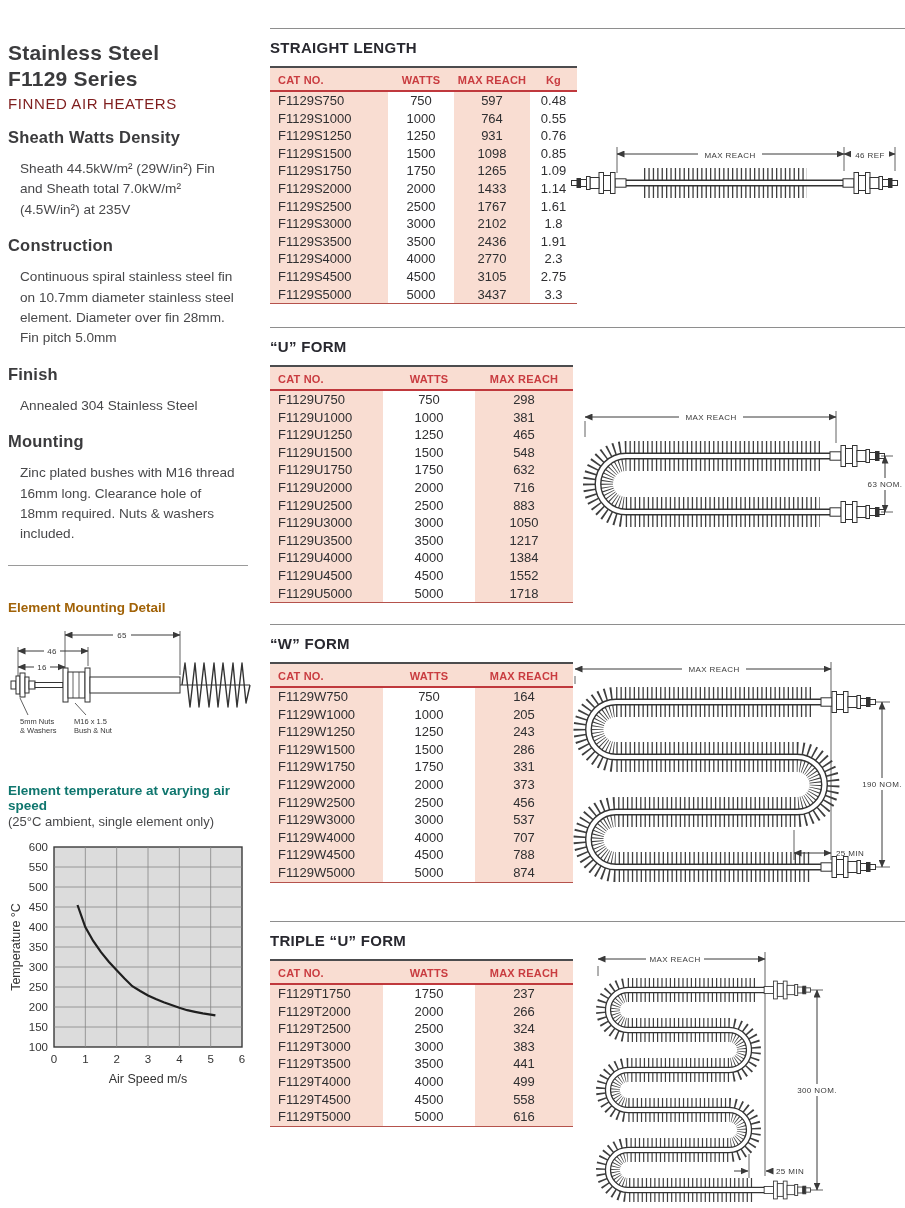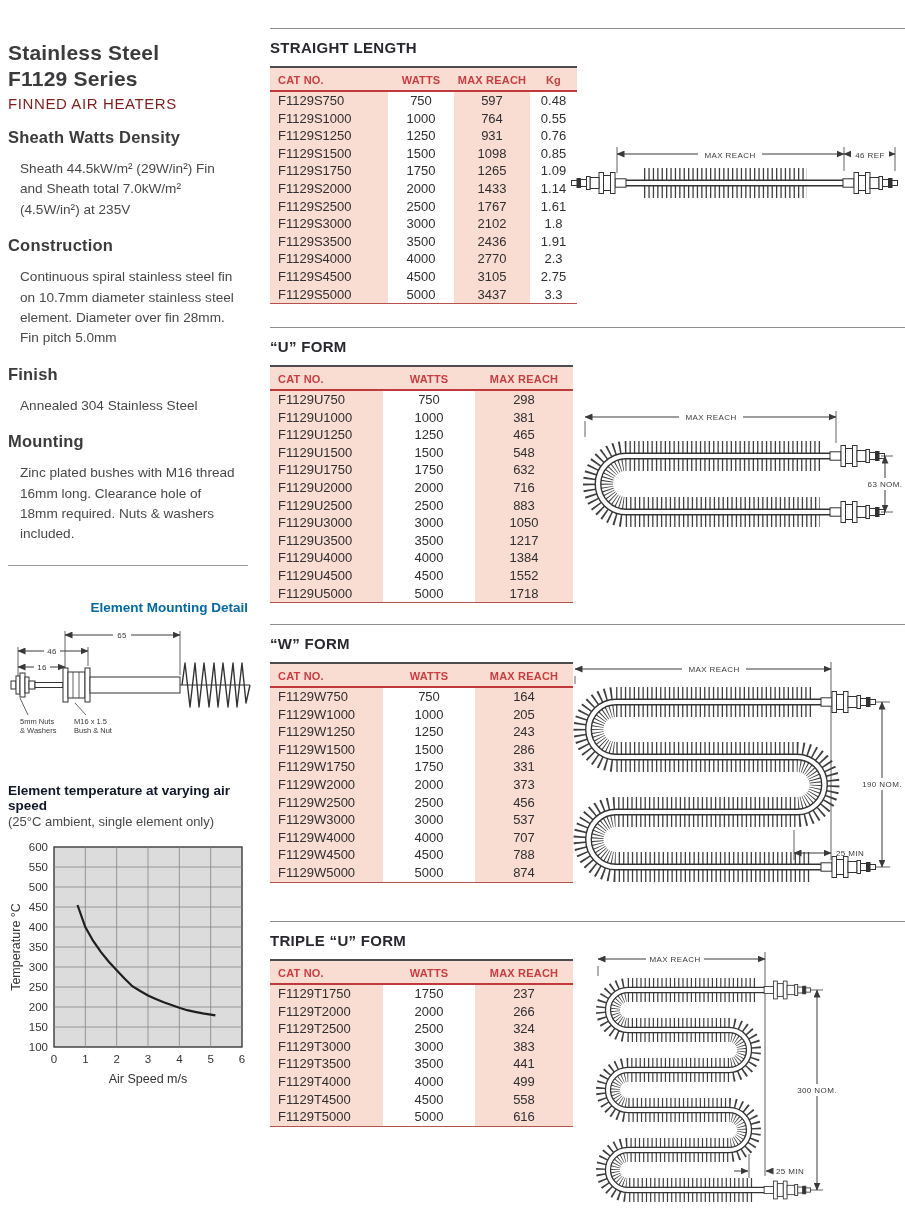--- a/index.html
+++ b/index.html
@@ -5,22 +5,22 @@
   html,body{margin:0;padding:0;background:#fff;}
   .page{position:relative;width:905px;height:1208px;background:#fff;overflow:hidden;
         font-family:"Liberation Sans",sans-serif;color:#414043;}
   
   .left-col{position:absolute;left:8px;top:40px;width:240px;}
   .main-title{margin:0;font-size:21px;line-height:1.24;font-weight:700;color:#3b3b3d;letter-spacing:.2px;}
   .subtitle{font-size:15px;letter-spacing:.6px;color:#7f1d1d;margin-top:3px;}
   .lh{font-size:16.5px;font-weight:700;color:#3b3b3d;margin:16px 0 7px;letter-spacing:.2px;}
   .lp{font-size:13.6px;line-height:1.5;color:#48484a;margin:12px;}
   .lrule{border:none;border-top:1.5px solid #9a9a9a;margin:20px 0 0;}
-  .small-title{font-size:13.5px;font-weight:700;color:#0369a1;margin-top:34px;text-align:right;}
-  .chart-title{font-size:13.5px;font-weight:700;color:#0f172a;margin-top:26px;}
+  .small-title{font-size:13.5px;font-weight:700;color:#a16207;margin-top:34px;}
+  .chart-title{font-size:13.5px;font-weight:700;color:#0f766e;margin-top:26px;}
   .chart-sub{font-size:13px;color:#48484a;margin-top:1px;}
   .ctick{font-size:11.5px;fill:#333;}
   .caxis{font-size:12.5px;fill:#333;}
   
   .right-col{position:absolute;left:270px;top:0;width:635px;height:936px;}
   .sec{position:absolute;left:0;width:635px;}
   .sec-rule{border:none;border-top:1.5px solid #8e8e8e;margin:0;}
   .sec-title{margin:10px 0 10px;font-size:15px;font-weight:700;color:#28282f;letter-spacing:.3px;}
   .dtable{border-collapse:collapse;width:285px;table-layout:fixed;
           border-top:2px solid #4c4c4e;border-bottom:1.5px solid #b5524c;}

